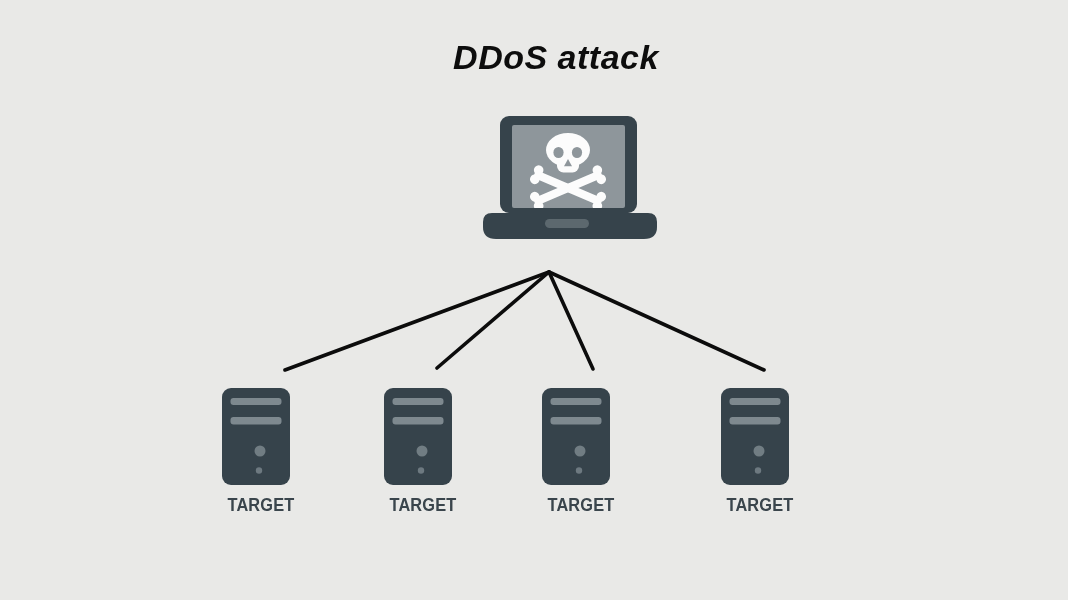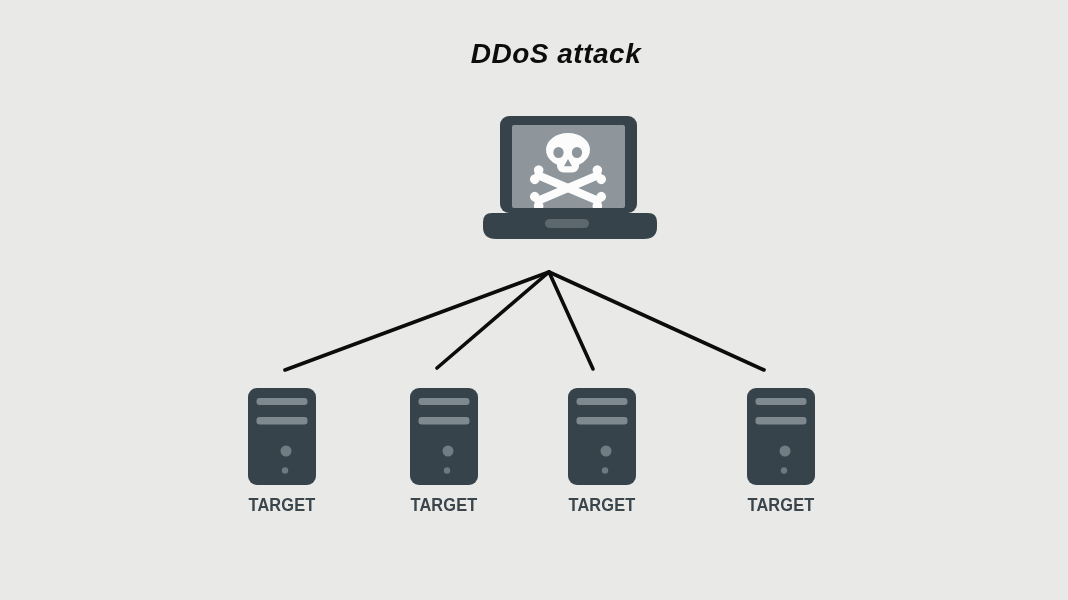--- a/index.html
+++ b/index.html
@@ -14,21 +14,21 @@
     height: 600px;
     background: var(--color-background, #e9e9e7);
     overflow: hidden;
   }
   .diagram-title {
     position: absolute;
     top: 38px;
     left: 556px;
     transform: translateX(-50%);
     white-space: nowrap;
-    font-size: 28px;
+    font-size: 34px;
     font-weight: 700;
     font-style: italic;
     letter-spacing: 0.5px;
     color: var(--color-title, #0d0d0d);
   }
   .lines-layer {
     position: absolute;
     left: 0; top: 0;
     width: 1068px; height: 600px;
     pointer-events: none;
@@ -39,21 +39,21 @@
     top: 110px;
     width: 178px;
     height: 132px;
   }
   .target {
     position: absolute;
     top: 388px;
     width: 120px;
     display: flex;
     flex-direction: column;
-    align-items: center;
+    align-items: flex-start;
   }
   .target-label {
     margin-top: 9px;
     font-size: 19px;
     font-weight: 700;
     letter-spacing: 0.2px;
     color: var(--color-label, #3a454c);
     transform: scaleX(0.86);
     display: inline-block;
   }

